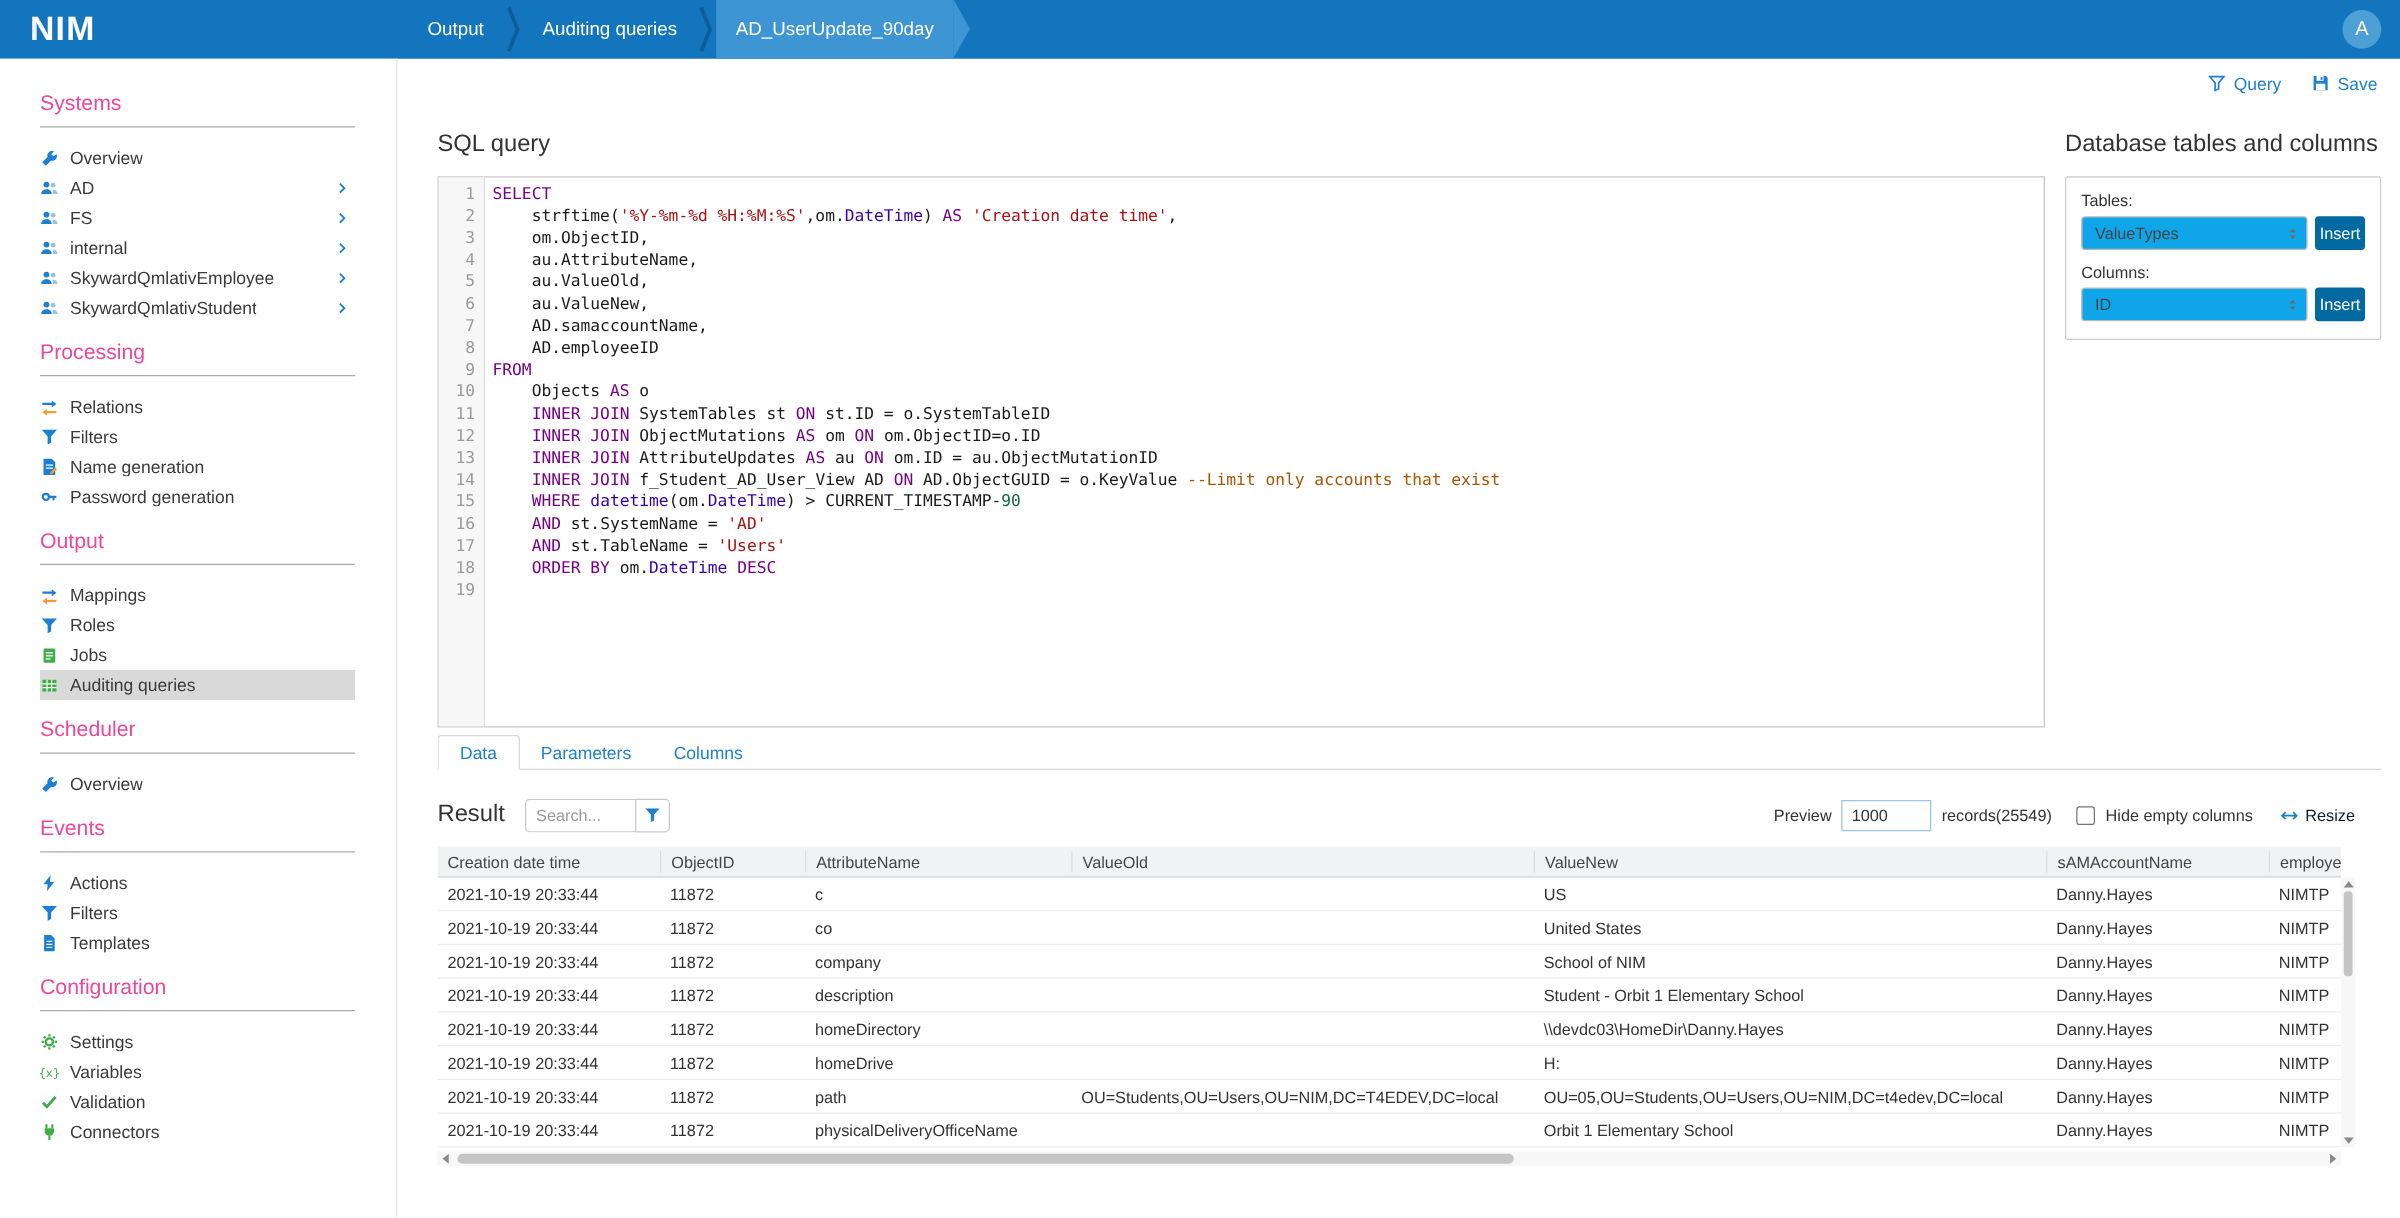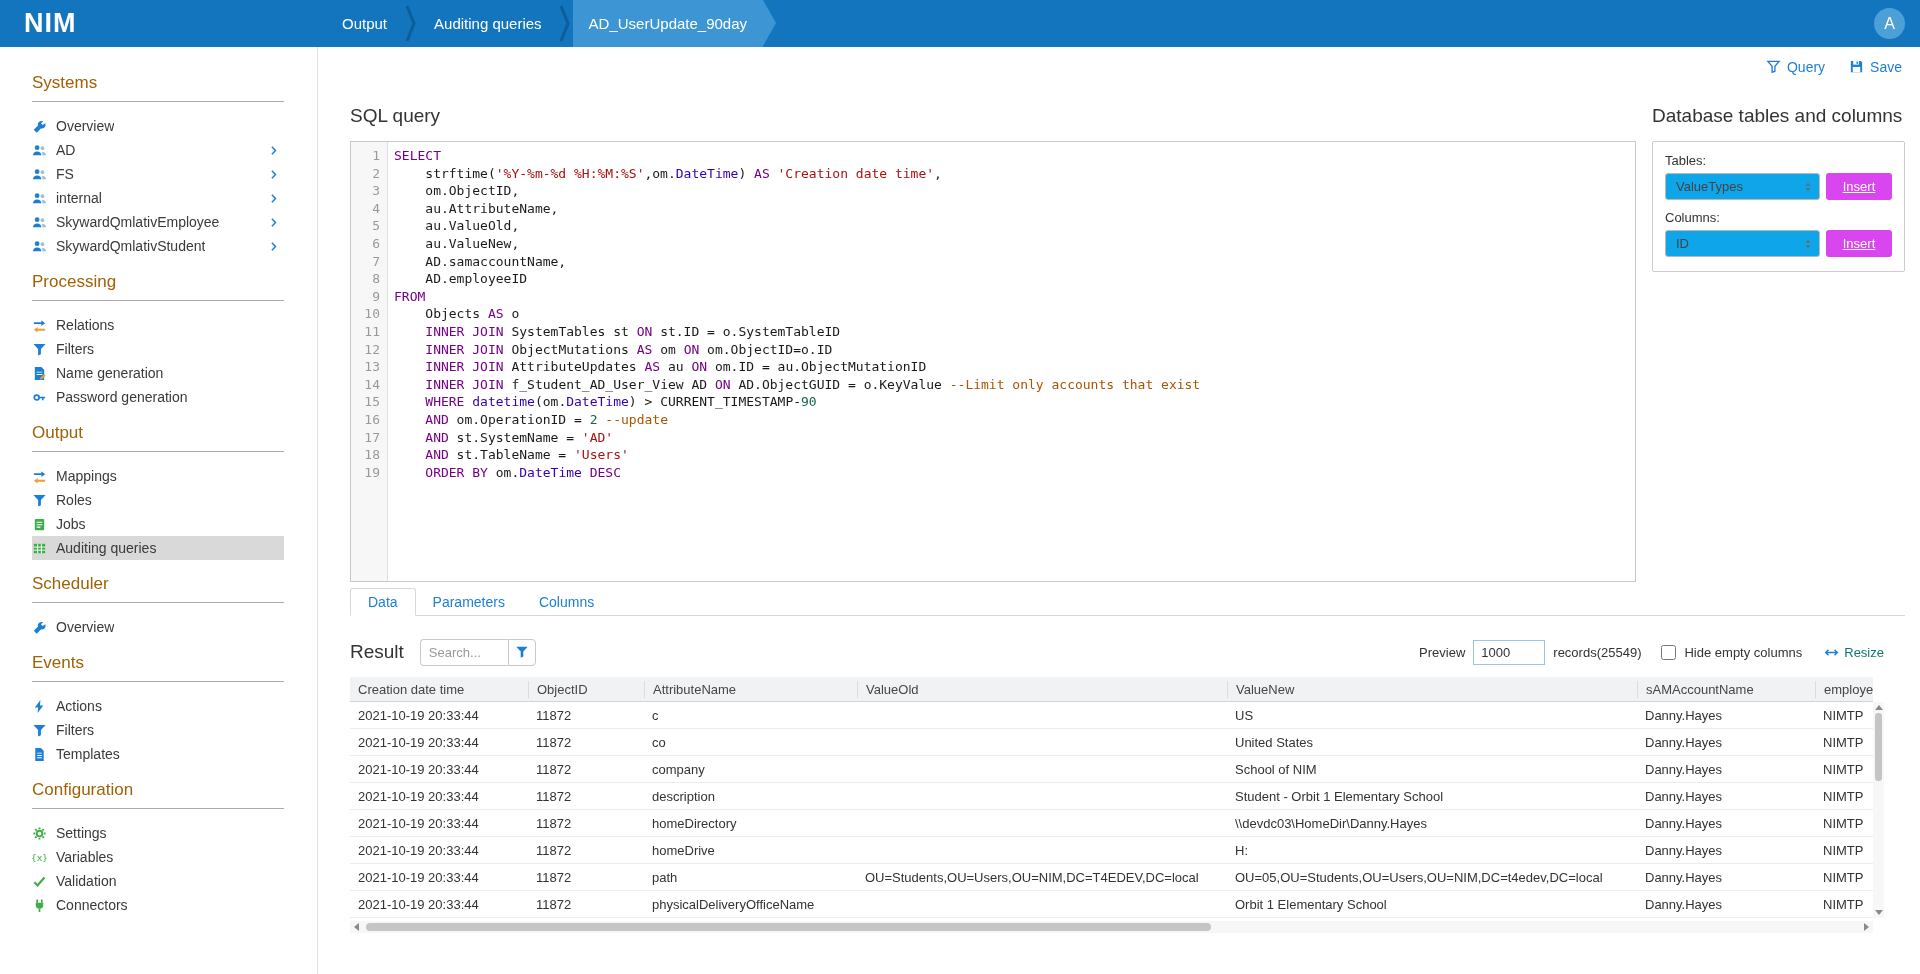--- a/index.html
+++ b/index.html
@@ -15,21 +15,21 @@
   .crumb.active { background:#3d96d3; position:relative; margin-right:14px; }
   .crumb.active::after { content:""; position:absolute; left:100%; top:0;
     border-top:23.5px solid transparent; border-bottom:23.5px solid transparent; border-left:13px solid #3d96d3; }
   .crumb-sep { width:15px; display:flex; align-items:center; justify-content:center; }
   .avatar { position:absolute; right:15px; top:8px; width:31px; height:31px; border-radius:50%;
     background:#4da0d6; color:#fff; display:flex; align-items:center; justify-content:center; font-size:16px; cursor:pointer; }
 
   
   .sidebar { position:absolute; left:0; top:47px; width:318px; bottom:0; background:#fff;
     border-right:1px solid #e3e3e3; padding:12px 0 0 32px; overflow:hidden; }
-  .section-title { width:252px; font-size:17px; color:#a16207; padding:14px 0 8px 0;
+  .section-title { width:252px; font-size:17px; color:#ec4899; padding:14px 0 8px 0;
     border-bottom:1px solid #ababab; margin-bottom:12px; }
   .side-item { width:252px; height:24px; display:flex; align-items:center; gap:9px;
     font-size:14px; color:#3a3a3a; cursor:pointer; position:relative; }
   .side-item.selected { background:#d9d9d9; }
   .side-label { white-space:nowrap; overflow:hidden; }
   .icon14 { width:15px; height:15px; flex:0 0 15px; display:inline-flex; }
   .chev { position:absolute; right:4px; width:13px; height:13px; display:inline-flex; }
 
   
   .main { position:absolute; left:318px; top:47px; right:0; bottom:0; }
@@ -51,22 +51,22 @@
 
   .dbp-title { position:absolute; left:1334px; top:58px; font-size:19px; color:#333; }
   .dbpanel { position:absolute; left:1334px; top:94px; width:253px; height:131px;
     border:1px solid #ccc; border-radius:2px; padding:11px 12px; }
   .db-label { font-size:13px; color:#333; margin-bottom:5px; }
   .db-row { display:flex; gap:6px; margin-bottom:10px; }
   .db-select { flex:1; height:27px; border:1px solid #b9b9b9; border-radius:3px; background:#0ea5e9;
     display:flex; align-items:center; justify-content:space-between; padding:0 4px 0 10px;
     font-size:13px; color:#444; cursor:pointer; }
   .updown { width:14px; height:14px; display:inline-flex; }
-  .insert-btn { width:66px; height:27px; background:#d946ef; color:#fff; font-size:13px;
-    border:none; border-radius:3px; cursor:pointer; font-family:"Liberation Sans", sans-serif;text-decoration:underline; }
+  .insert-btn { width:40px; height:27px; background:#0369a1; color:#fff; font-size:13px;
+    border:none; border-radius:3px; cursor:pointer; font-family:"Liberation Sans", sans-serif; }
 
   .tabs { position:absolute; left:32px; top:541px; right:15px; display:flex; align-items:flex-end;
     border-bottom:1px solid #d8d8d8; height:28px; }
   .tab { font-size:14px; color:#1c7fd6; padding:5px 17px; cursor:pointer; }
   .tab.active { border:1px solid #d8d8d8; border-bottom:1px solid #fff; margin-bottom:-1px;
     border-radius:3px 3px 0 0; background:#fff; }
 
   .result-bar { position:absolute; left:32px; top:590px; right:36px; height:30px;
     display:flex; align-items:center; }
   .result-title { font-size:19px; color:#333; margin-right:16px; }
@@ -75,21 +75,21 @@
     border-radius:4px 0 0 4px; padding:0 8px; font-size:13px; color:#333; outline:none;
     font-family:"Liberation Sans", sans-serif; }
   .search-input::placeholder { color:#9a9a9a; }
   .search-btn { width:28px; height:27px; border:1px solid #c9c9c9; border-radius:0 4px 4px 0;
     background:#fff; display:flex; align-items:center; justify-content:center; cursor:pointer; }
   .search-btn .ic { width:14px; height:14px; display:inline-flex; }
   .result-right { margin-left:auto; display:flex; align-items:center; gap:8px; font-size:13px; color:#333; }
   .preview-input { width:72px; height:25px; border:1px solid #9cc3e8; padding:0 7px; font-size:13px;
     color:#333; outline:none; font-family:"Liberation Sans", sans-serif; }
   .cb { width:15px; height:15px; margin-left:12px; cursor:pointer; }
-  .resize-link { display:flex; align-items:flex-end; gap:5px; color:#0f766e; cursor:pointer; margin-left:14px; }
+  .resize-link { display:flex; align-items:flex-end; gap:5px; color:#0f172a; cursor:pointer; margin-left:14px; }
   .resize-link .ic { width:15px; height:15px; display:inline-flex; }
 
   .rtable { position:absolute; left:32px; top:630px; width:1523px; height:241px; overflow:hidden; }
   .thead { display:flex; height:25px; background:#f1f2f3; border-bottom:1px solid #d4d4d4;
     align-items:center; color:#454545; font-size:13px; }
   .th { padding:0 8px; white-space:nowrap; overflow:hidden; flex:0 0 auto; height:17px;
     line-height:17px; border-left:1px solid #dcdcdc; cursor:pointer; }
   .th:first-child { border-left:none; }
   .trow { display:flex; height:27px; align-items:center; border-bottom:1px solid #ececec;
     font-size:13px; color:#333; cursor:default; }
@@ -429,21 +429,20 @@
         <div class="code-line"><span class="t-pl">    au.ValueNew,</span></div>
         <div class="code-line"><span class="t-pl">    AD.samaccountName,</span></div>
         <div class="code-line"><span class="t-pl">    AD.employeeID</span></div>
         <div class="code-line"><span class="t-kw">FROM</span></div>
         <div class="code-line"><span class="t-pl">    Objects </span><span class="t-kw">AS</span><span class="t-pl"> o</span></div>
         <div class="code-line"><span class="t-pl">    </span><span class="t-kw">INNER JOIN</span><span class="t-pl"> SystemTables st </span><span class="t-kw">ON</span><span class="t-pl"> st.ID = o.SystemTableID</span></div>
         <div class="code-line"><span class="t-pl">    </span><span class="t-kw">INNER JOIN</span><span class="t-pl"> ObjectMutations </span><span class="t-kw">AS</span><span class="t-pl"> om </span><span class="t-kw">ON</span><span class="t-pl"> om.ObjectID=o.ID</span></div>
         <div class="code-line"><span class="t-pl">    </span><span class="t-kw">INNER JOIN</span><span class="t-pl"> AttributeUpdates </span><span class="t-kw">AS</span><span class="t-pl"> au </span><span class="t-kw">ON</span><span class="t-pl"> om.ID = au.ObjectMutationID</span></div>
         <div class="code-line"><span class="t-pl">    </span><span class="t-kw">INNER JOIN</span><span class="t-pl"> f_Student_AD_User_View AD </span><span class="t-kw">ON</span><span class="t-pl"> AD.ObjectGUID = o.KeyValue </span><span class="t-cmt">--Limit only accounts that exist</span></div>
         <div class="code-line"><span class="t-pl">    </span><span class="t-kw">WHERE</span><span class="t-pl"> </span><span class="t-type">datetime</span><span class="t-pl">(om.</span><span class="t-type">DateTime</span><span class="t-pl">) &gt; CURRENT_TIMESTAMP-</span><span class="t-num">90</span></div>
-        <div class="code-line"><span class="t-pl">    </span><span class="t-kw">AND</span><span class="t-pl"> om.OperationID = </span><span class="t-num">2</span><span class="t-pl"> </span><span class="t-cmt">--update</span></div>
         <div class="code-line"><span class="t-pl">    </span><span class="t-kw">AND</span><span class="t-pl"> st.SystemName = </span><span class="t-str">'AD'</span></div>
         <div class="code-line"><span class="t-pl">    </span><span class="t-kw">AND</span><span class="t-pl"> st.TableName = </span><span class="t-str">'Users'</span></div>
         <div class="code-line"><span class="t-pl">    </span><span class="t-kw">ORDER BY</span><span class="t-pl"> om.</span><span class="t-type">DateTime</span><span class="t-pl"> </span><span class="t-kw">DESC</span></div>
       </div>
   </div>
 
   <div class="dbp-title">Database tables and columns</div>
   <div class="dbpanel">
     <div class="db-label">Tables:</div>
     <div class="db-row">

